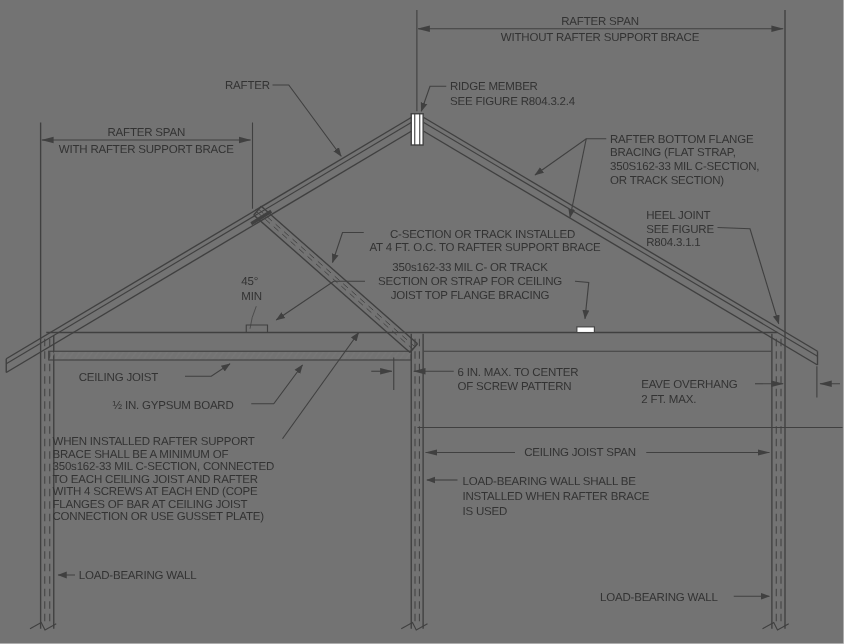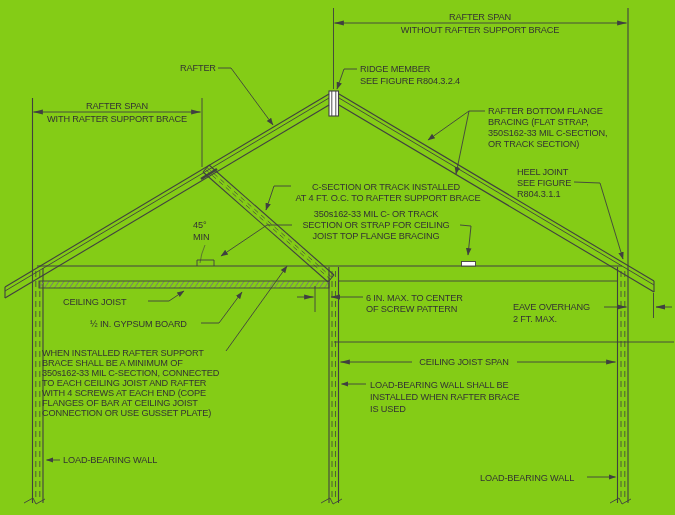--- a/index.html
+++ b/index.html
@@ -1,16 +1,16 @@
 <!DOCTYPE html>
 <html><head>
 <meta charset="utf-8">
 <style>
   html,body{margin:0;padding:0;background:#ffffff;}
-  .stage{position:relative;width:675px;height:515px;background:#84cc16;overflow:hidden;
+  .stage{position:relative;width:675px;height:515px;background:#737373;overflow:hidden;
          font-family:"Liberation Sans", sans-serif;}
   svg text{font-family:"Liberation Sans", sans-serif;font-size:9.2px;fill:#333333;letter-spacing:-0.15px;}
   svg .struct{stroke:#404040;fill:none;stroke-width:1.1;}
   svg .thin{stroke:#404040;fill:none;stroke-width:0.9;}
   svg .hair{stroke:#404040;fill:none;stroke-width:0.6;}
   svg .dash{stroke:#404040;fill:none;stroke-width:0.8;stroke-dasharray:6 4;}
   svg .bdash{stroke:#404040;fill:none;stroke-width:0.7;stroke-dasharray:5 4;}
 </style>
 </head>
 <body>

